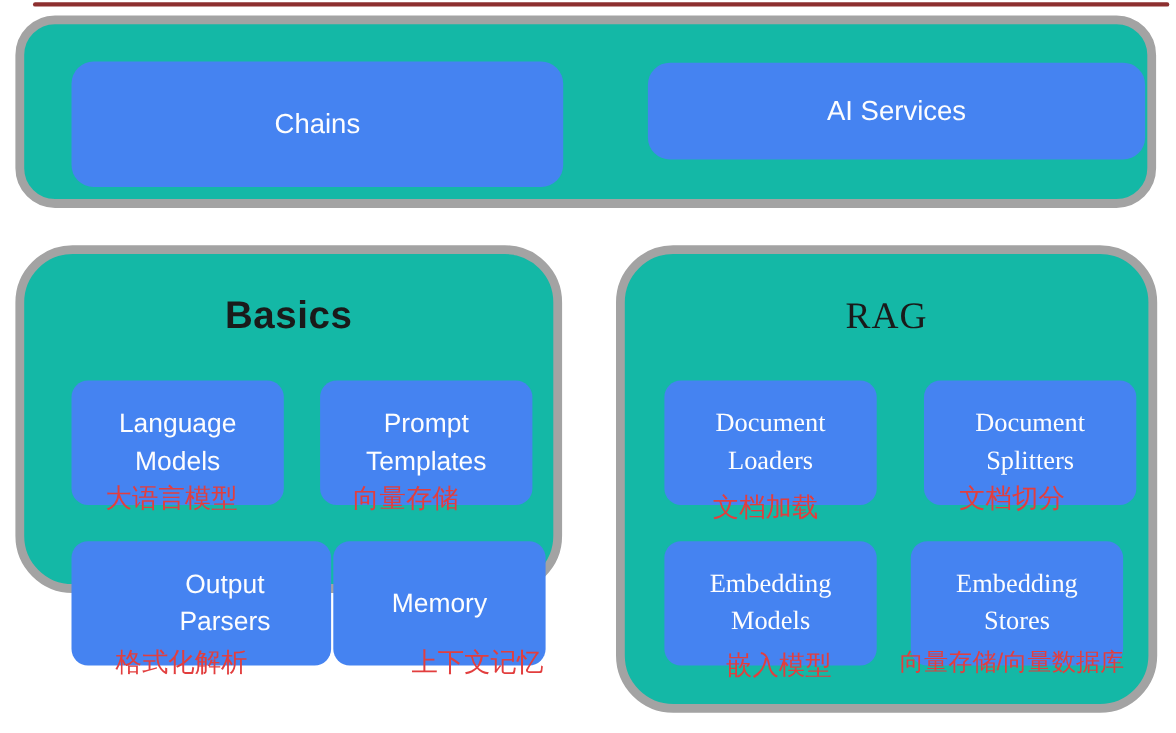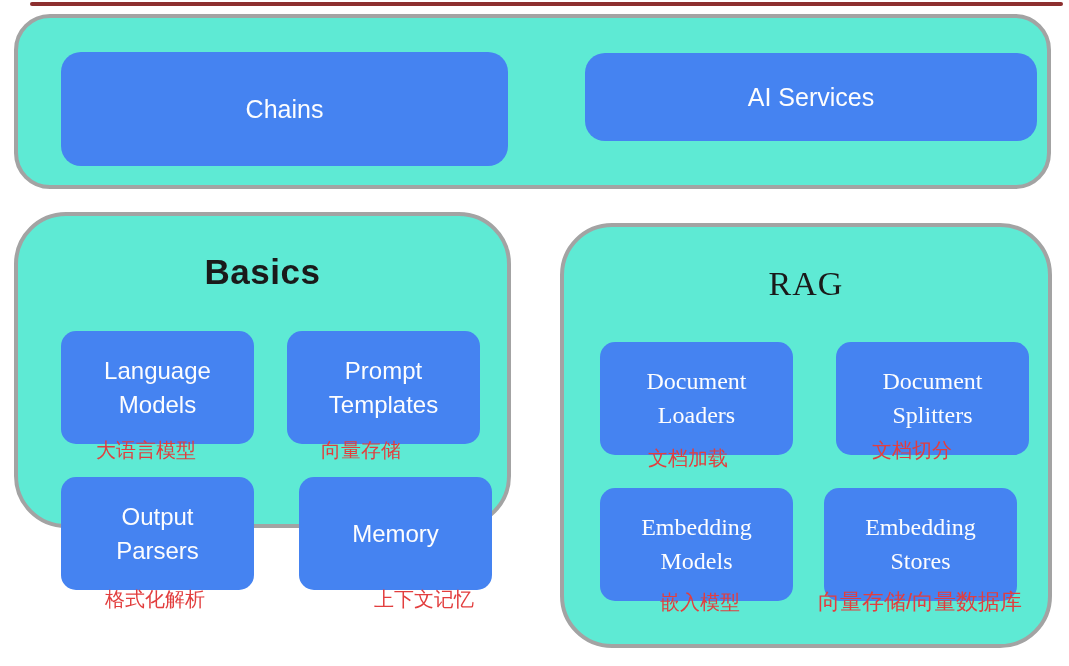--- a/index.html
+++ b/index.html
@@ -13,26 +13,26 @@
   }
   .topline {
     position: absolute;
     left: 30px; top: 2px;
     width: 1033px; height: 4px;
     background: #8d2f2f;
     border-radius: 2px;
   }
   .group {
     position: absolute;
-    background: #5eead4;
-    border: 4px solid #a3a3a3;
+    background: #14b8a6;
+    border: 8px solid #a3a3a3;
     box-sizing: border-box;
   }
   #top-group    { left: 14px;  top: 14px;  width: 1037px; height: 175px; border-radius: 36px; }
-  #basics-group { left: 14px;  top: 212px; width: 497px;  height: 316px; border-radius: 52px; }
+  #basics-group { left: 14px;  top: 223px; width: 497px;  height: 316px; border-radius: 52px; }
   #rag-group    { left: 560px; top: 223px; width: 492px;  height: 425px; border-radius: 52px; font-family: Liberation Serif, serif; }
 
   .group-title {
     position: absolute;
     left: 0; width: 100%;
     text-align: center;
     color: #1a1a1a;
   }
   #basics-title { top: 36px; font-size: 35px; font-weight: 700; letter-spacing: 0.5px; }
   #rag-title    { top: 38px; font-size: 34px; font-weight: 400; letter-spacing: 1px; }
@@ -55,33 +55,33 @@
   #node-chains      { left: 43px;  top: 34px; width: 447px; }
   #node-ai-services { left: 567px; top: 35px; width: 452px; height: 88px; }
 
   .node-small {
     width: 193px; height: 113px;
     border-radius: 15px;
     font-size: 24px;
   }
   #node-language-models    { left: 43px;  top: 115px; }
   #node-prompt-templates   { left: 269px; top: 115px; }
-  #node-output-parsers     { left: 43px;  top: 261px; }
+  #node-output-parsers     { left: 43px;  top: 261px; padding-left: 43px; }
   #node-memory             { left: 269px; top: 261px; margin-left: 12px; }
   #node-document-loaders   { left: 36px;  top: 115px; }
   #node-document-splitters { left: 272px; top: 115px; }
   #node-embedding-models   { left: 36px;  top: 261px; }
   #node-embedding-stores   { left: 260px; top: 261px; }
 
   .node-label { display: inline-block; padding: 0 28px; }
 
   .annotation {
     position: absolute;
     color: #e23e3e;
-    font-size: 20px;
+    font-size: 24px;
     white-space: nowrap;
     z-index: 5;
     font-weight: 400;
   }
   #ann-language-models    { left: 96px;  top: 437px; }
   #ann-prompt-templates   { left: 321px; top: 437px; }
   #ann-output-parsers     { left: 105px; top: 586px; }
   #ann-memory             { left: 330px; top: 586px; margin-left: 44px; }
   #ann-document-loaders   { left: 648px; top: 445px; }
   #ann-document-splitters { left: 872px; top: 437px; }

